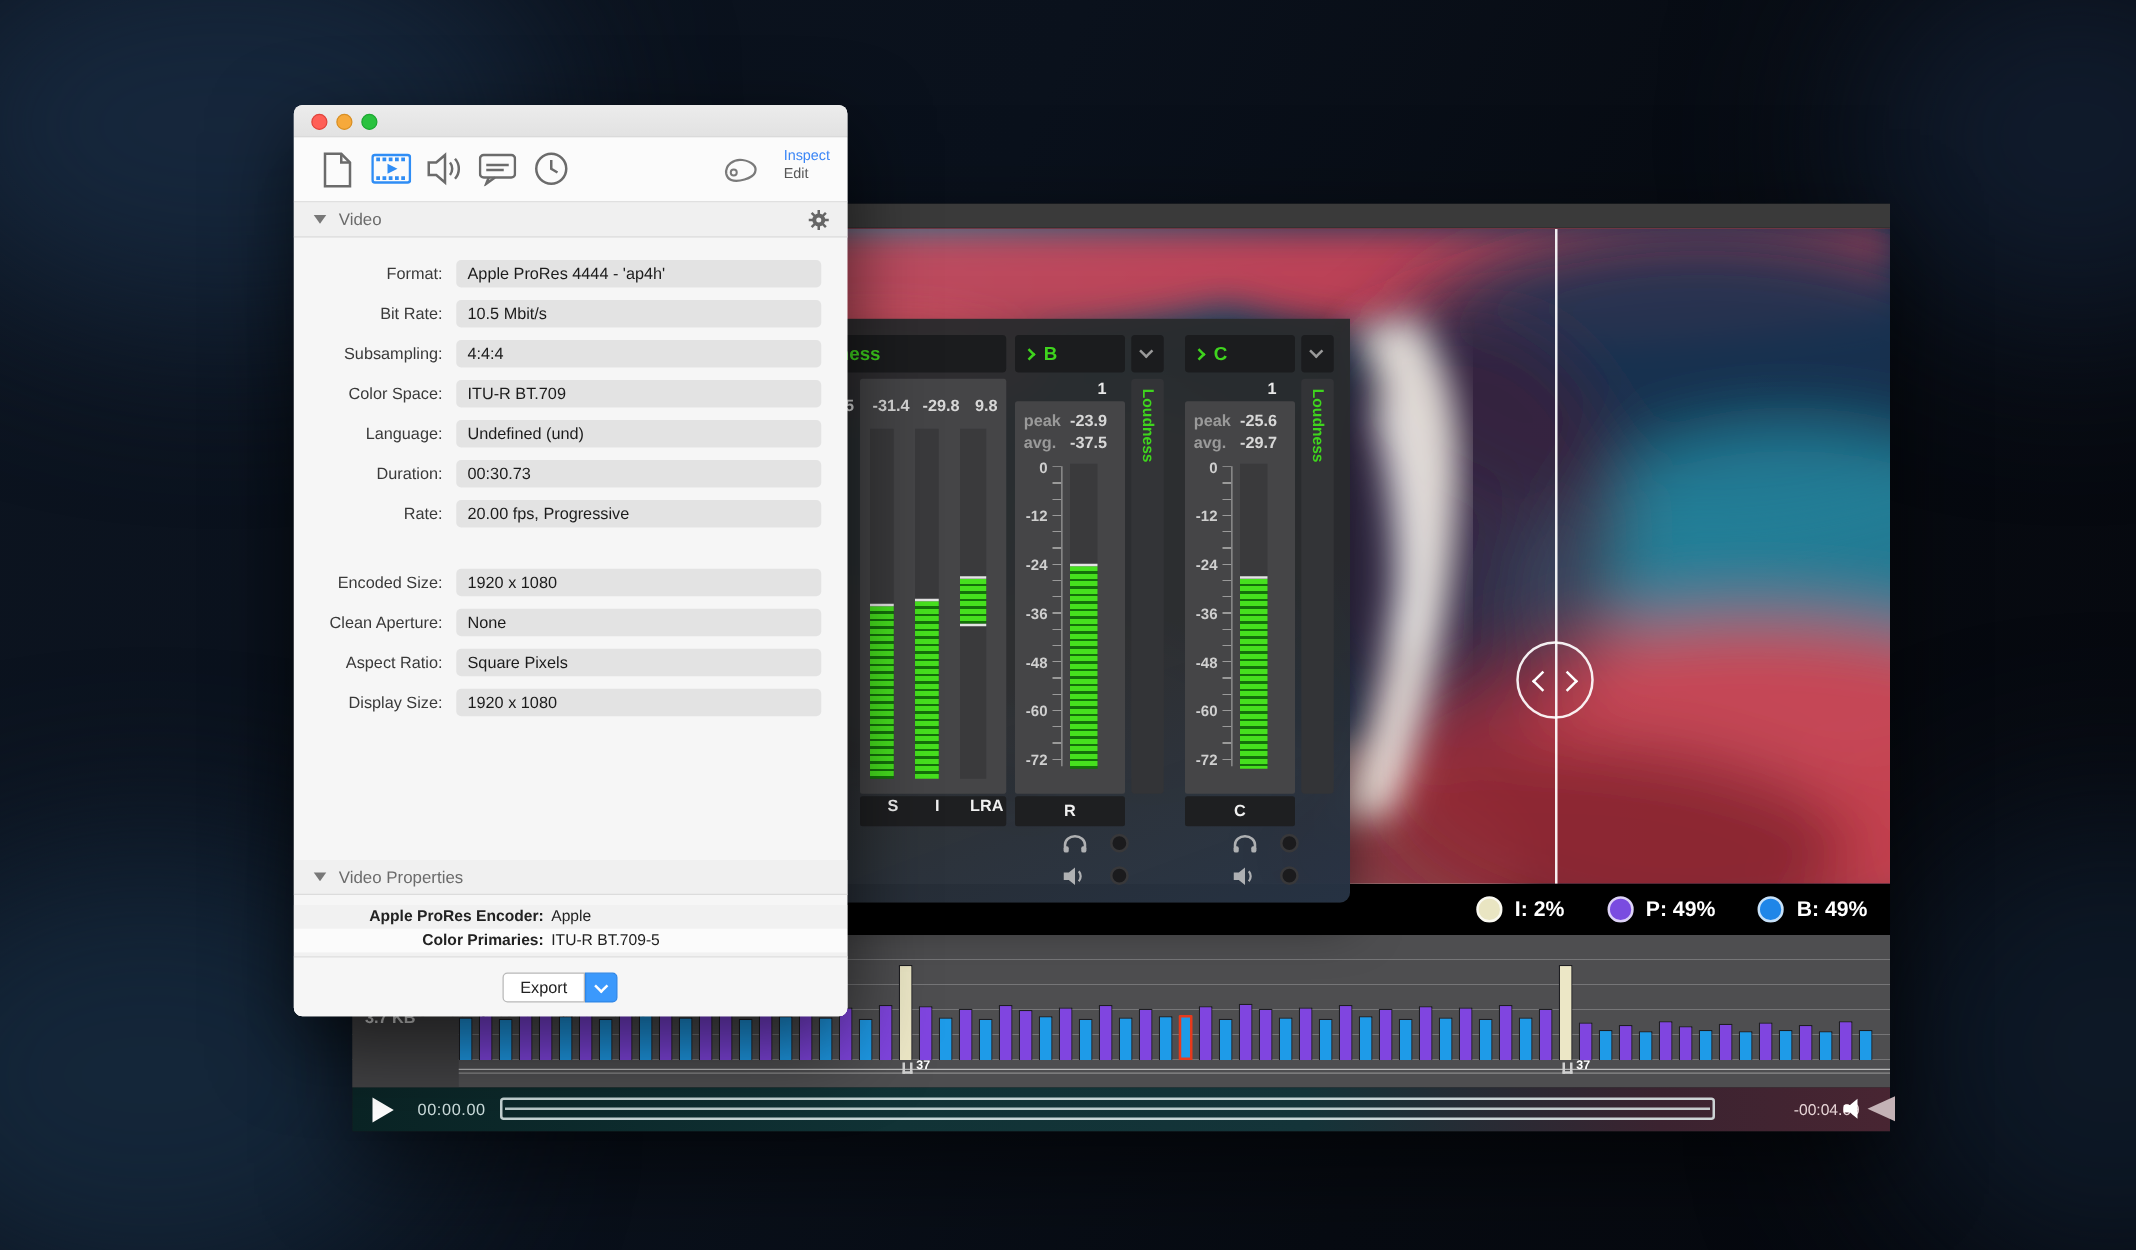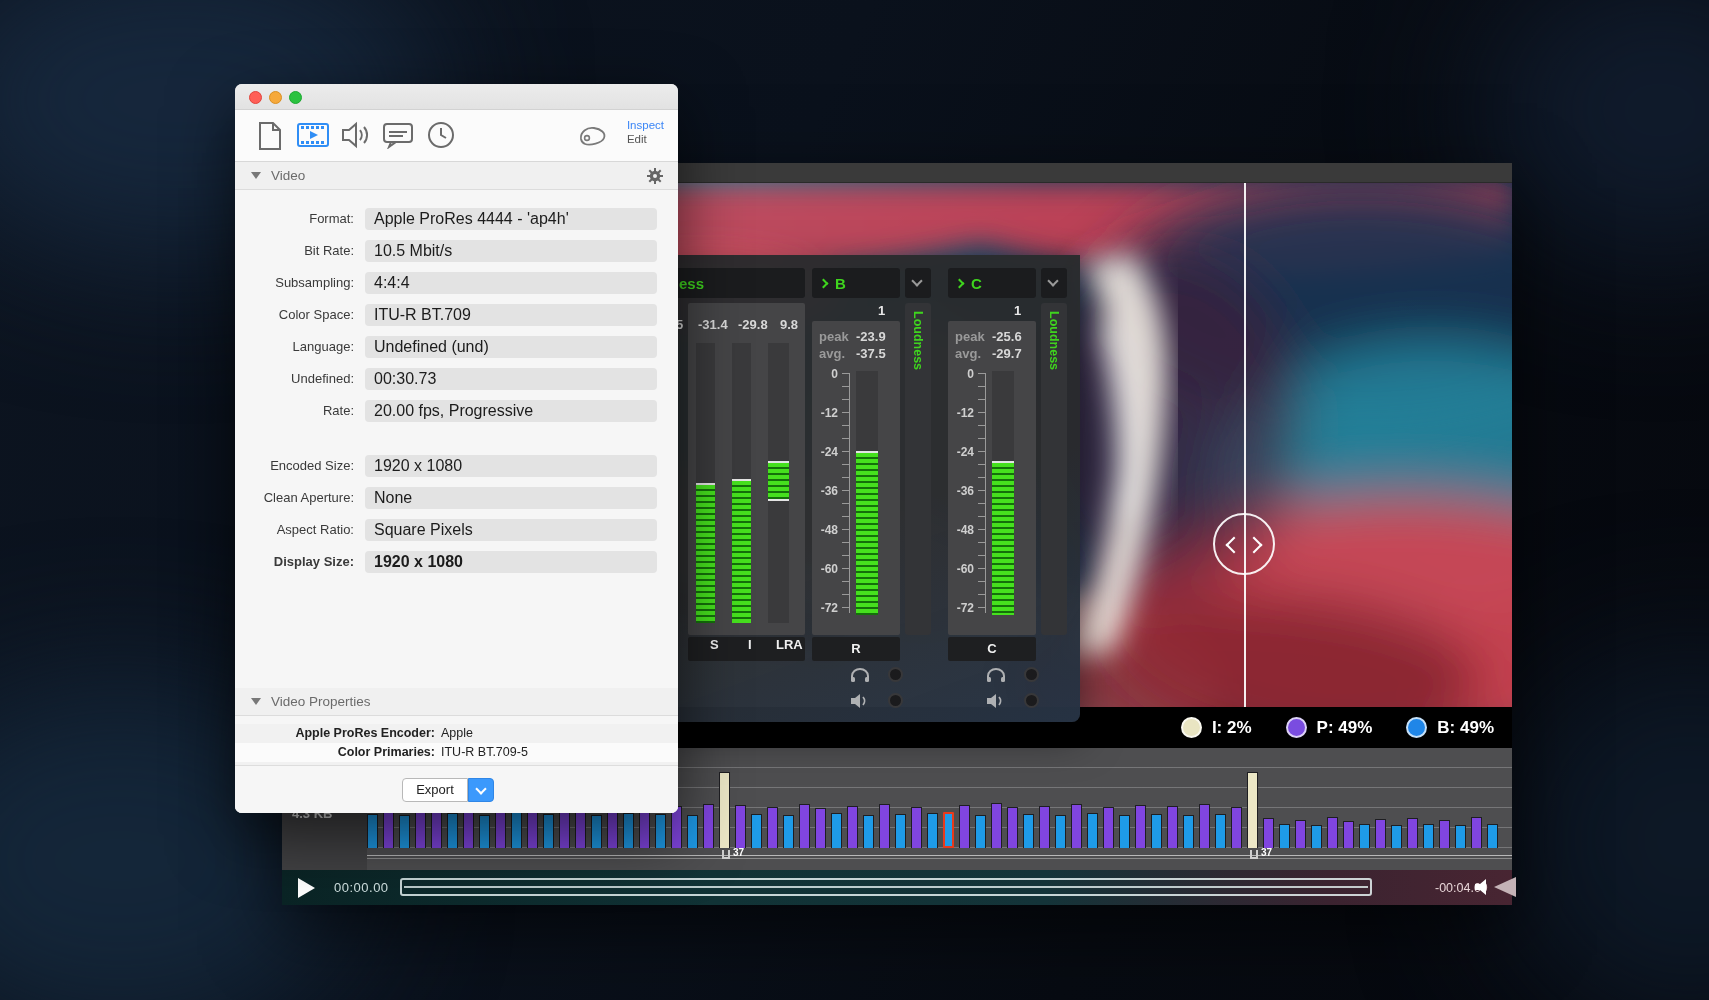--- a/index.html
+++ b/index.html
@@ -85,21 +85,21 @@
   #mode-icon { position:absolute; right:70px; top:13px; }
 
   .section-band { position:absolute; left:0; width:443px; height:28px; background:#f0f0f0; border-bottom:1px solid #dcdcdc; color:#6b6b6b; font-size:13.5px; display:flex; align-items:center; padding-left:16px; gap:10px;text-align:center; }
   .disclosure { width:0; height:0; border-left:5px solid transparent; border-right:5px solid transparent; border-top:7px solid #787878; }
   #video-band { top:78px; }
   #props-band { top:604px; }
   #gear { position:absolute; right:14px; top:5px; }
 
   .field-row { position:absolute; left:0; width:443px; height:22px; }
   .field-label { position:absolute; right:324px; top:3px; font-size:13px; color:#3a3a3a; text-align:right; width:140px; }
-  .field-value { position:absolute; left:130px; top:0; width:292px; height:22px; background:#e3e3e3; border-radius:4px; font-size:16px; color:#1c1c1c; line-height:22px; padding-left:9px; }
+  .field-value { position:absolute; left:130px; top:0; width:292px; height:22px; background:#e3e3e3; border-radius:4px; font-size:13px; color:#1c1c1c; line-height:22px; padding-left:9px; }
 
   .prop-row { position:absolute; left:0; width:443px; height:19px; font-size:12.5px; line-height:19px; }
   .prop-row:nth-child(odd) { background:#f1f1f1; }
   .prop-row:nth-child(even){ background:#fbfbfb; }
   .prop-label { position:absolute; right:243px; width:230px; text-align:right; font-weight:bold; color:#222; }
   .prop-value { position:absolute; left:206px; color:#222; }
 
   #insp-footer { position:absolute; left:0; top:681px; width:443px; height:48px; background:#f6f6f6; border-top:1px solid #ddd; }
   #export-btn { position:absolute; left:167px; top:12px; width:66px; height:24px; background:#fff; border:1px solid #b8b8b8; border-radius:4px 0 0 4px; font-size:13px; color:#222; text-align:center; line-height:22px; }
   #export-dd { position:absolute; left:233px; top:12px; width:26px; height:24px; background:#3b99fc; border:1px solid #2f86e6; border-radius:0 4px 4px 0; }
@@ -178,21 +178,21 @@
         <span class="legend-dot" style="background: rgb(31, 134, 232);"></span>
         <span>B: 49%</span>
       </div>
     </div>
 
   <div id="graph">
     <div id="graph-grid"></div>
     <div id="graph-axis">
       <div class="axis-label" style="top:18px;">9.0 KB</div>
       <div class="axis-label" style="top:38px;">6.0 KB</div>
-      <div class="axis-label" style="top:58px;">4.3 KB</div>
+      <div class="axis-label" style="top:58px;">3.7 KB</div>
     </div>
     <div id="bars">
         <div class="bar" style="left: 0px; height: 34px; background: rgb(30, 155, 232);"></div>
         <div class="bar" style="left: 16px; height: 42px; background: rgb(128, 69, 224);"></div>
         <div class="bar" style="left: 32px; height: 33px; background: rgb(30, 155, 232);"></div>
         <div class="bar" style="left: 48px; height: 44px; background: rgb(128, 69, 224);"></div>
         <div class="bar" style="left: 64px; height: 40px; background: rgb(128, 69, 224);"></div>
         <div class="bar" style="left: 80px; height: 35px; background: rgb(30, 155, 232);"></div>
         <div class="bar" style="left: 96px; height: 43px; background: rgb(128, 69, 224);"></div>
         <div class="bar" style="left: 112px; height: 33px; background: rgb(30, 155, 232);"></div>
@@ -505,40 +505,40 @@
       </div>
       <div class="field-row" style="top: 220px;">
         <div class="field-label">Color Space:</div>
         <div class="field-value">ITU-R BT.709</div>
       </div>
       <div class="field-row" style="top: 252px;">
         <div class="field-label">Language:</div>
         <div class="field-value">Undefined (und)</div>
       </div>
       <div class="field-row" style="top: 284px;">
-        <div class="field-label">Undefined:</div>
+        <div class="field-label">Duration:</div>
         <div class="field-value">00:30.73</div>
       </div>
       <div class="field-row" style="top: 316px;">
         <div class="field-label">Rate:</div>
         <div class="field-value">20.00 fps, Progressive</div>
       </div>
       <div class="field-row" style="top: 371px;">
         <div class="field-label">Encoded Size:</div>
         <div class="field-value">1920 x 1080</div>
       </div>
       <div class="field-row" style="top: 403px;">
         <div class="field-label">Clean Aperture:</div>
         <div class="field-value">None</div>
       </div>
       <div class="field-row" style="top: 435px;">
         <div class="field-label">Aspect Ratio:</div>
         <div class="field-value">Square Pixels</div>
       </div>
-      <div class="field-row" style="top: 467px; font-weight: bold;">
+      <div class="field-row" style="top: 467px;">
         <div class="field-label">Display Size:</div>
         <div class="field-value">1920 x 1080</div>
       </div>
     </div>
 
   <div class="section-band" id="props-band">
     <div class="disclosure"></div>
     <span>Video Properties</span>
   </div>
 

